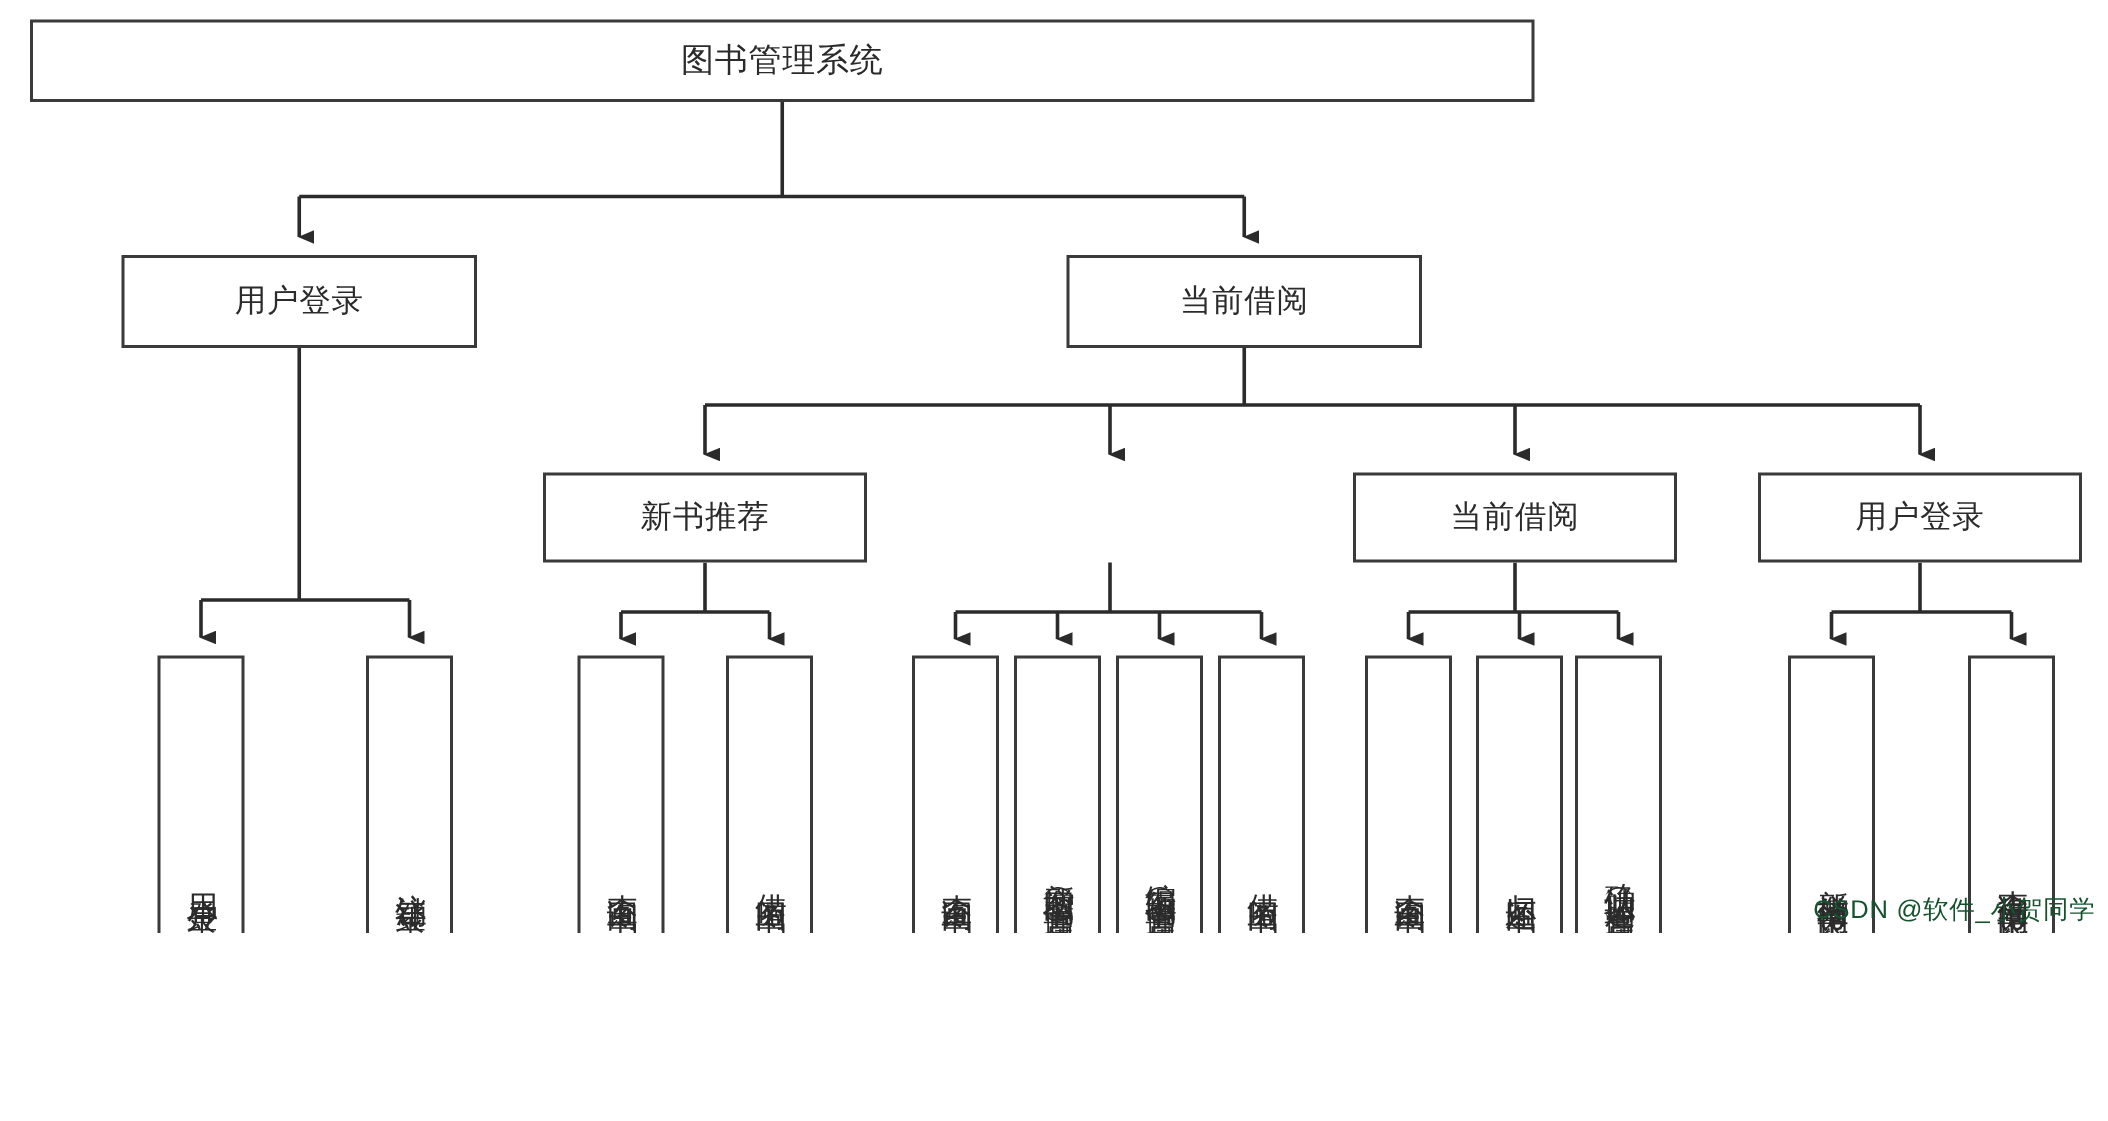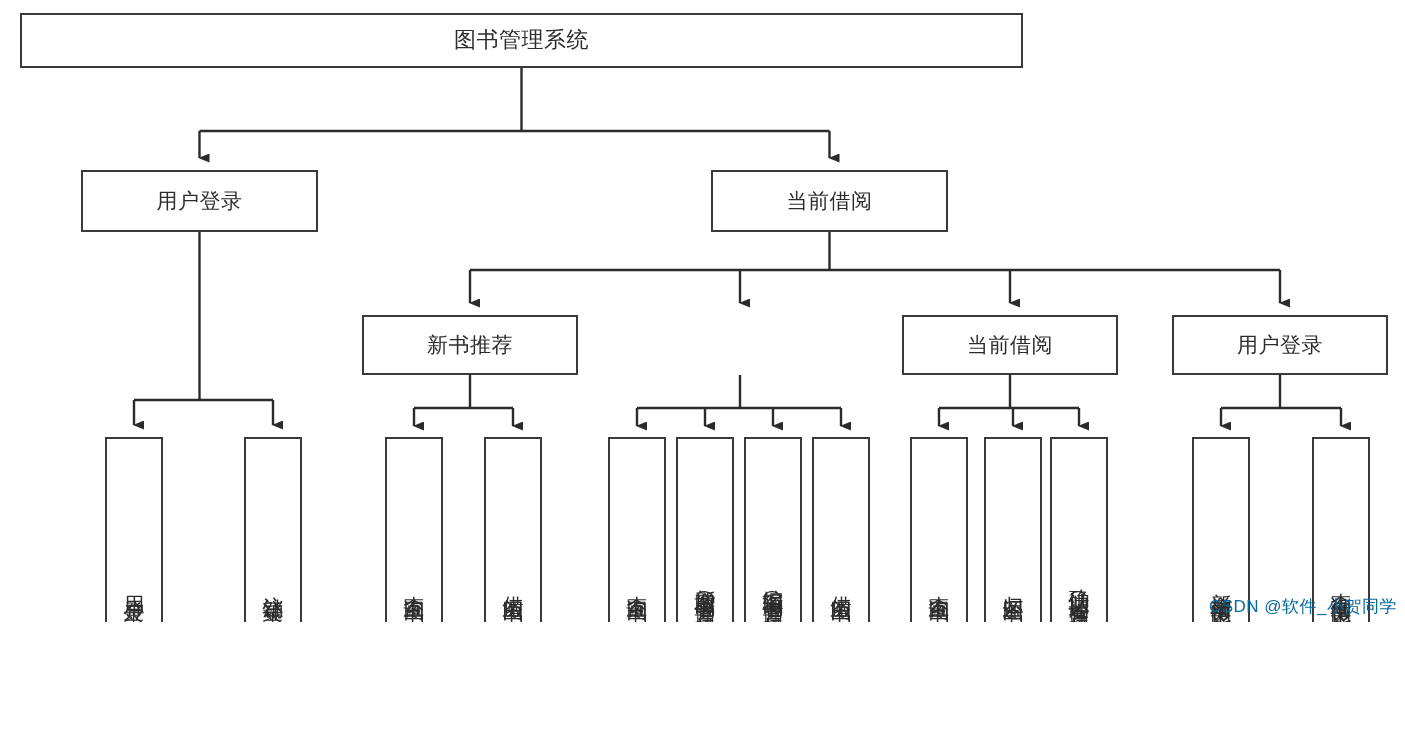--- a/index.html
+++ b/index.html
@@ -62,21 +62,21 @@
     text-orientation: upright;
     line-height: 1.05;
     letter-spacing: 3px;
     white-space: nowrap;
   }
   #watermark {
     position: absolute;
     right: 8px;
     bottom: 4px;
     font-size: 17px;
-    color: #0369a1;
+    color: #14532d;
     letter-spacing: 0.5px;
     z-index: 5;
     white-space: nowrap;
   }
 </style>
 </head>
 <body>
 
 <div id="diagram-root">
 

